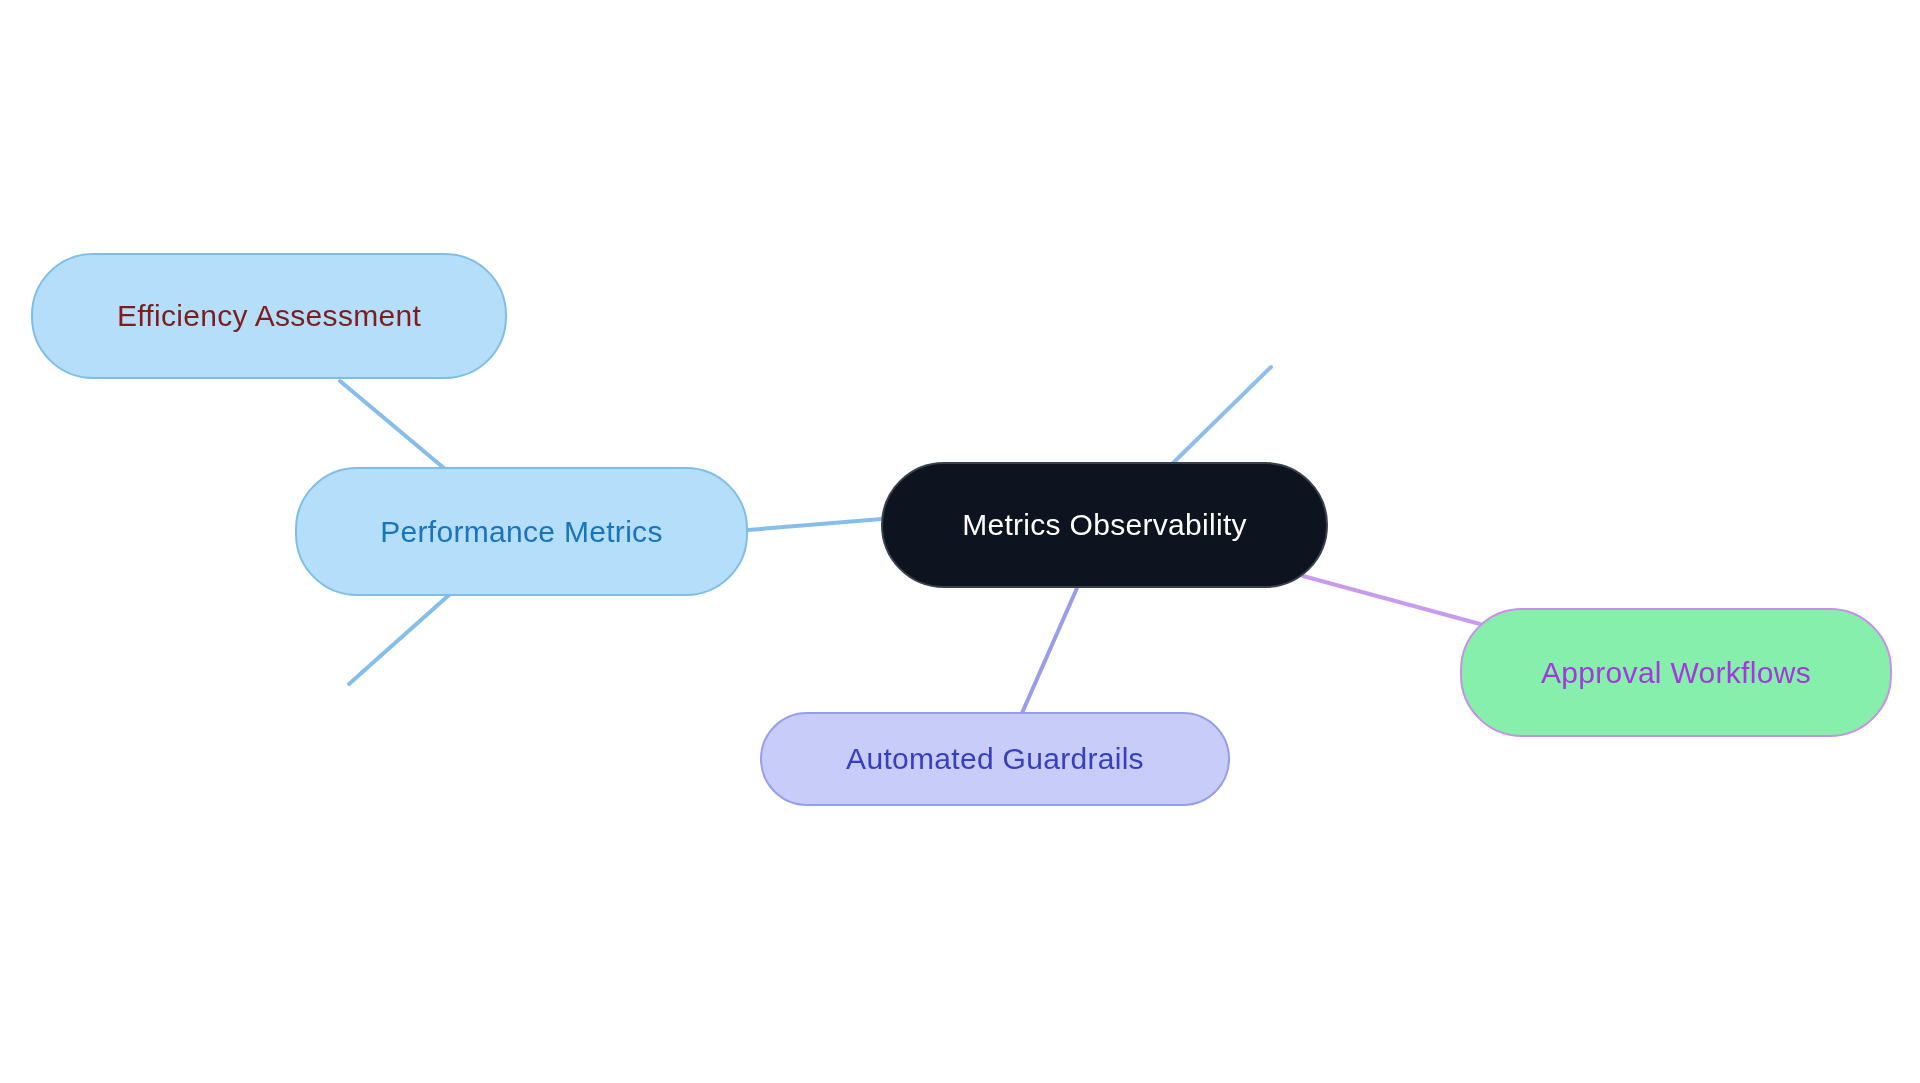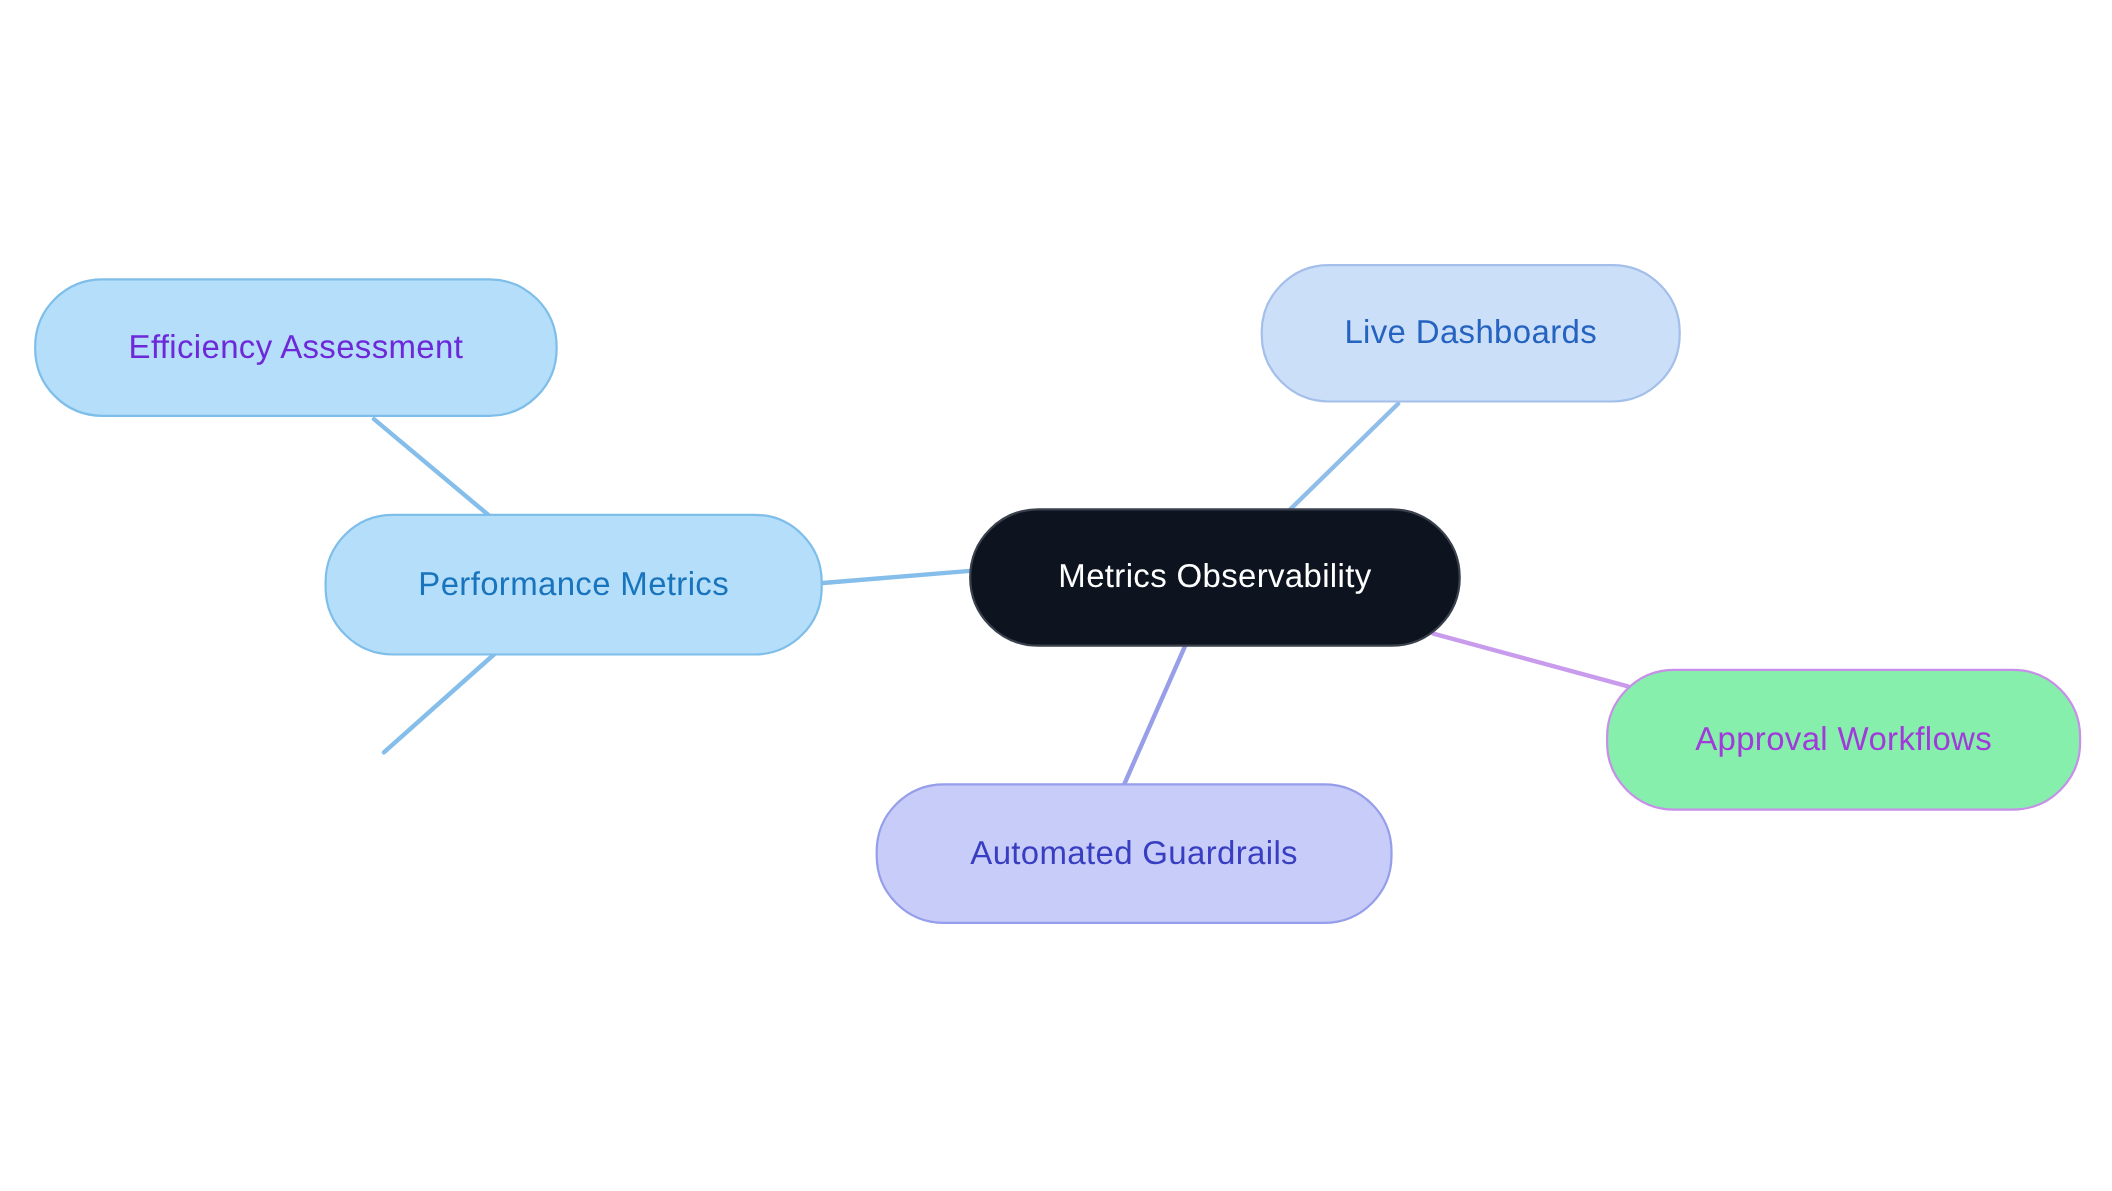--- a/index.html
+++ b/index.html
@@ -36,52 +36,49 @@
     white-space: nowrap;
     cursor: default;
   }
   
   .node-efficiency-assessment { left: 31px;  top: 253px; width: 476px; height: 126px; }
   .node-performance-metrics   { left: 295px; top: 467px; width: 453px; height: 129px; }
   .node-real-time-monitoring  { left: 52px;  top: 683px; width: 460px; height: 130px; }
   .node-unified-observability { left: 881px; top: 462px; width: 447px; height: 126px; border-radius: 63px; }
   .node-live-dashboards       { left: 1146px; top: 240px; width: 382px; height: 126px; }
   .node-approval-workflows    { left: 1460px; top: 608px; width: 432px; height: 129px; }
-  .node-automated-guardrails  { left: 796px; top: 712px; width: 470px; height: 128px; text-align: right; }
+  .node-automated-guardrails  { left: 760px; top: 712px; width: 470px; height: 94px; text-align: right; }
 </style>
 </head>
 <body>
 
 <div class="stage">
 
   <svg class="edges" width="1920" height="1083" viewBox="0 0 1920 1083">
     <line x1="748" y1="530" x2="882" y2="519" stroke-width="4" stroke-linecap="round" stroke="#85beea"></line>
     <line x1="340" y1="381" x2="445" y2="469" stroke-width="4" stroke-linecap="round" stroke="#85beea"></line>
     <line x1="449" y1="595" x2="349" y2="684" stroke-width="4" stroke-linecap="round" stroke="#85beea"></line>
     <line x1="1271" y1="367" x2="1173" y2="463" stroke-width="4" stroke-linecap="round" stroke="#8fbeea"></line>
     <line x1="1077" y1="588" x2="1022" y2="713" stroke-width="4" stroke-linecap="round" stroke="#989ee8"></line>
     <line x1="1303" y1="576" x2="1480" y2="624" stroke-width="4" stroke-linecap="round" stroke="#c89bec"></line>
   </svg>
 
-  <div class="node node-efficiency-assessment" style="background: rgb(180, 222, 250); border-color: rgb(126, 190, 233); color: #6d28d9;">
+  <div class="node node-efficiency-assessment" style="background: rgb(180, 222, 250); border-color: rgb(126, 190, 233); color: #7f1d1d;">
     <span>Efficiency Assessment</span>
   </div>
 
   <div class="node node-performance-metrics" style="background: rgb(180, 222, 250); border-color: rgb(126, 190, 233); color: rgb(24, 116, 188); align-items: center;">
     <span>Performance Metrics</span>
   </div>
 
 
   <div class="node node-unified-observability" style="background: rgb(13, 20, 31); border-color: rgb(58, 65, 77); color: rgb(255, 255, 255);">
     <span>Metrics Observability</span>
   </div>
 
-  <div class="node node-live-dashboards" style="background: rgb(204, 223, 249); border-color: rgb(163, 191, 234); color: rgb(37, 99, 192);">
-    <span>Live Dashboards</span>
-  </div>
 
   <div class="node node-approval-workflows" style="background: #86efac; border-color: rgb(200, 143, 233); color: rgb(162, 58, 219);">
     <span>Approval Workflows</span>
   </div>
 
   <div class="node node-automated-guardrails" style="background: rgb(200, 204, 248); border-color: rgb(149, 158, 234); color: rgb(56, 62, 193);">
     <span>Automated Guardrails</span>
   </div>
 
 </div>

